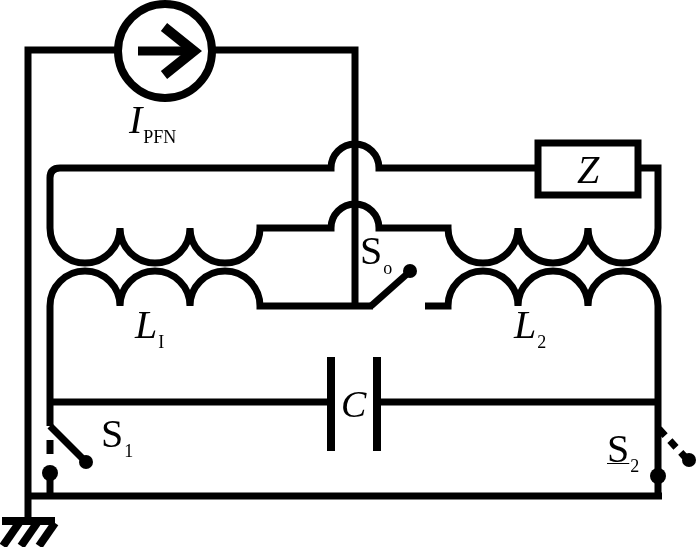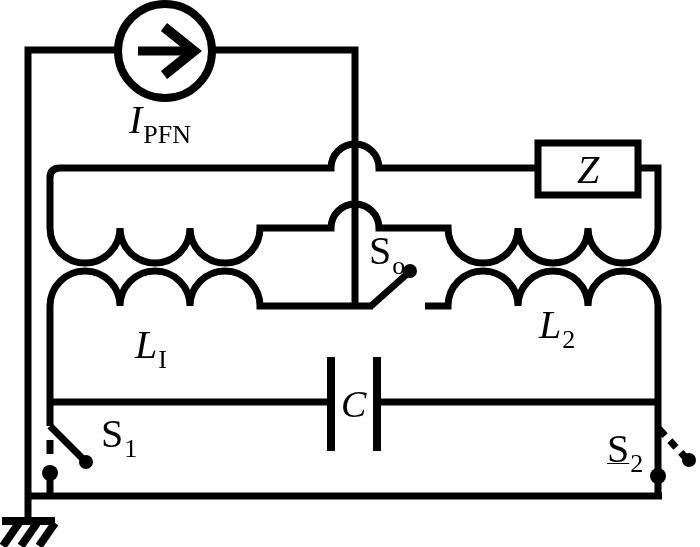--- a/index.html
+++ b/index.html
@@ -13,21 +13,21 @@
   .w  { stroke:var(--stroke); stroke-width:7; fill:none; stroke-linecap:butt; stroke-linejoin:miter; }
   .w8 { stroke:var(--stroke); stroke-width:8; fill:none; }
   .w9 { stroke:var(--stroke); stroke-width:9; fill:none; }
   .w10{ stroke:var(--stroke); stroke-width:10; fill:none; stroke-linejoin:miter; }
   .boxfill { fill:var(--bg); }
   .dot { fill:var(--stroke); stroke:none; }
   .dash { stroke-dasharray:9 7; }
   .lbl { position:absolute; line-height:1; white-space:nowrap; }
   .main { font-size:40px; }
   .it   { font-style:italic; }
-  .sub  { font-size:26px; display:inline-block; transform:translateY(10px); margin-left:1px; }
+  .sub  { font-size:18px; display:inline-block; transform:translateY(10px); margin-left:1px; }
   .zlbl { position:absolute; display:flex; align-items:center; justify-content:center; }
   .clbl { font-size:38px; }
 </style>
 </head>
 <body>
 
 <div class="stage">
 
   <svg width="700" height="547" viewBox="0 0 700 547">
 
@@ -91,29 +91,29 @@
   </svg>
 
   <div class="lbl" style="left:129px; top:100px;">
     <span class="main it">I</span><span class="sub">PFN</span>
   </div>
 
   <div class="zlbl" style="left:538px; top:143px; width:100px; height:52px;">
     <span class="main it">Z</span>
   </div>
 
-  <div class="lbl" style="left:360px; top:231px;padding-left:9px;">
+  <div class="lbl" style="left:360px; top:231px;">
     <span class="main">S</span><span class="sub">o</span>
   </div>
 
-  <div class="lbl" style="left:135px; top:305px;margin-top:20px;">
+  <div class="lbl" style="left:135px; top:305px;">
     <span class="main it">L</span><span class="sub">I</span>
   </div>
 
-  <div class="lbl" style="left:539px; top:305px;">
+  <div class="lbl" style="left:514px; top:305px;">
     <span class="main it">L</span><span class="sub">2</span>
   </div>
 
   <div class="lbl" style="left:341px; top:385px;">
     <span class="main it clbl">C</span>
   </div>
 
   <div class="lbl" style="left:101px; top:414px;">
     <span class="main">S</span><span class="sub">1</span>
   </div>

